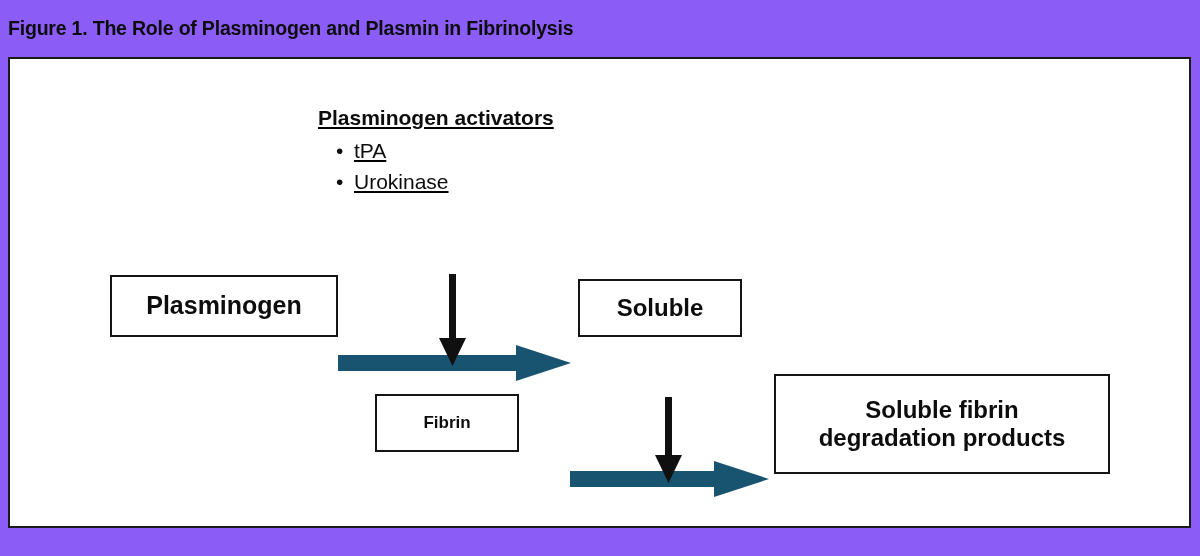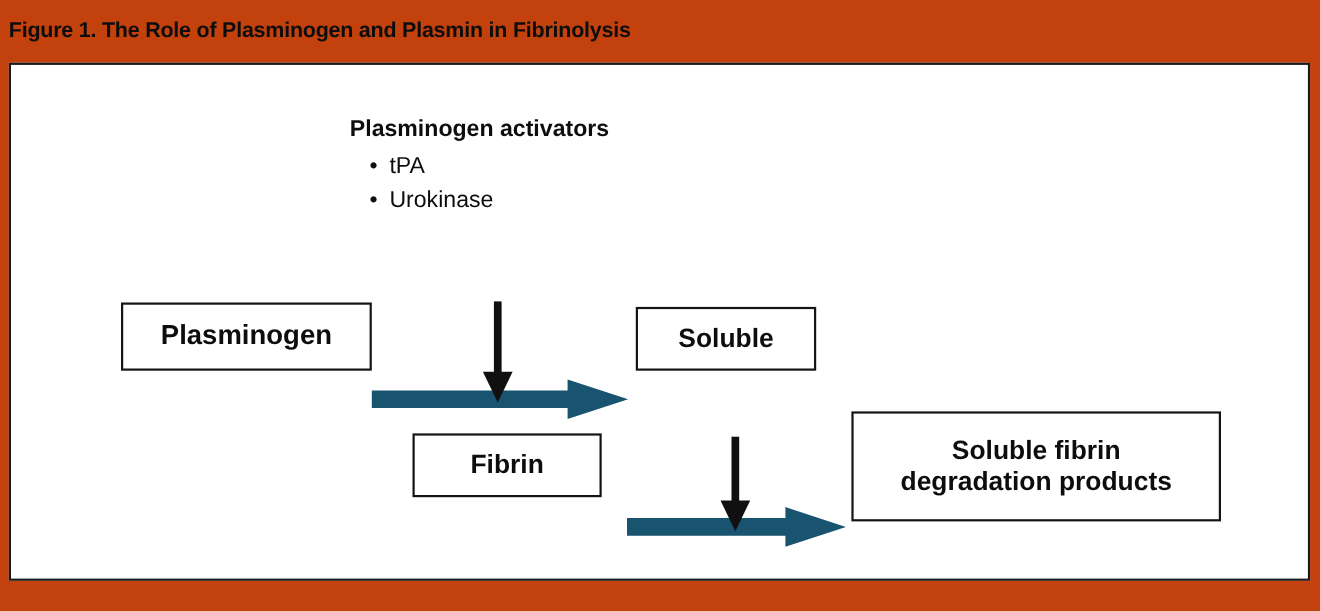--- a/index.html
+++ b/index.html
@@ -8,21 +8,21 @@
     background: #ffffff;
   }
   body {
     font-family: "Liberation Sans", sans-serif;
     color: #000000;
   }
   #page {
     position: relative;
     width: 1200px;
     height: 556px;
-    background: #c2410c;
+    background: #8b5cf6;
     overflow: hidden;
   }
 
   
   .fig-title {
     position: absolute;
     left: 8px;
     top: 17px;
     font-size: 19.5px;
     font-weight: bold;
@@ -41,20 +41,21 @@
     border: 2.5px solid #1a1a1a;
     background: #ffffff;
     box-sizing: border-box;
   }
 
   
   .activators {
     position: absolute;
     left: 316px;
     top: 103px;
+    text-decoration: underline;
   }
   .activators-heading {
     font-size: 21px;
     font-weight: bold;
     line-height: 1.25;
     white-space: nowrap;
     color: #0d0d0d;
   }
   .activators-list {
     margin: 4px 0 0 0;
@@ -101,22 +102,22 @@
     width: 228px; height: 62px;
     font-size: 25px;
   }
   #box-plasmin {
     left: 576px; top: 277px;
     width: 164px; height: 58px;
     font-size: 24px;
   }
   #box-fibrin {
     left: 373px; top: 392px;
-    width: 172px; height: 58px;
-    font-size: 24px;
+    width: 144px; height: 58px;
+    font-size: 17px;
   }
   #box-sfdp {
     left: 772px; top: 372px;
     width: 336px; height: 100px;
     font-size: 24px;
   }
 
   
   .arrow-svg {
     position: absolute;

